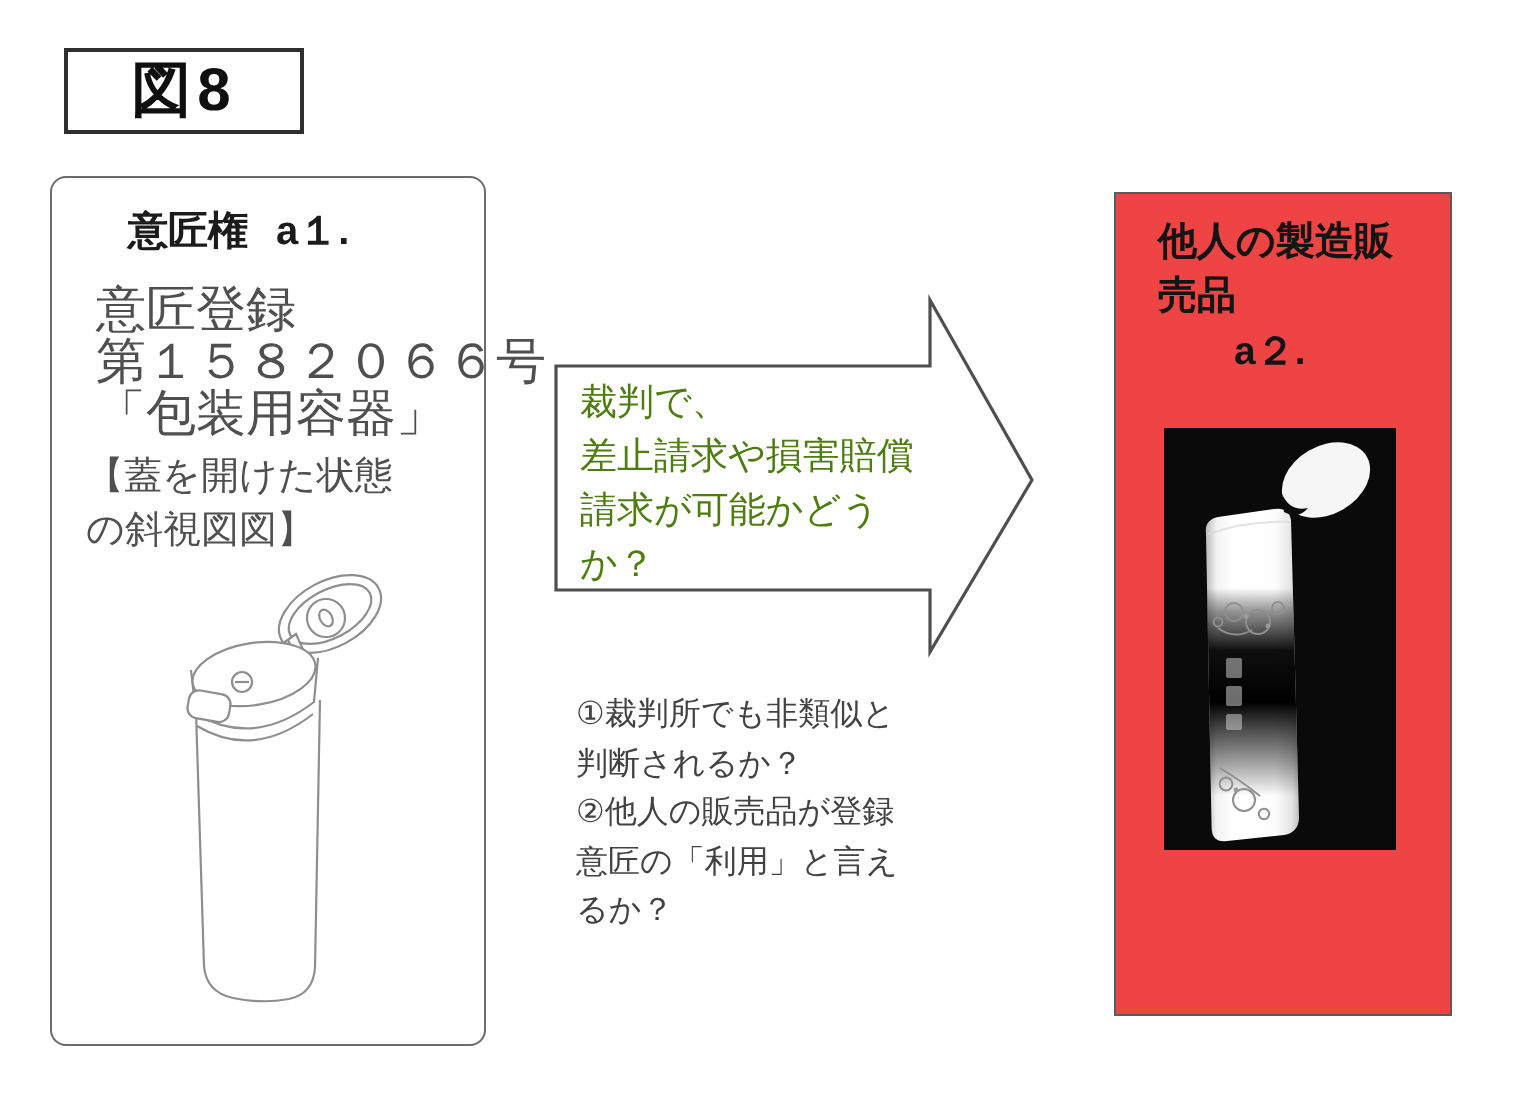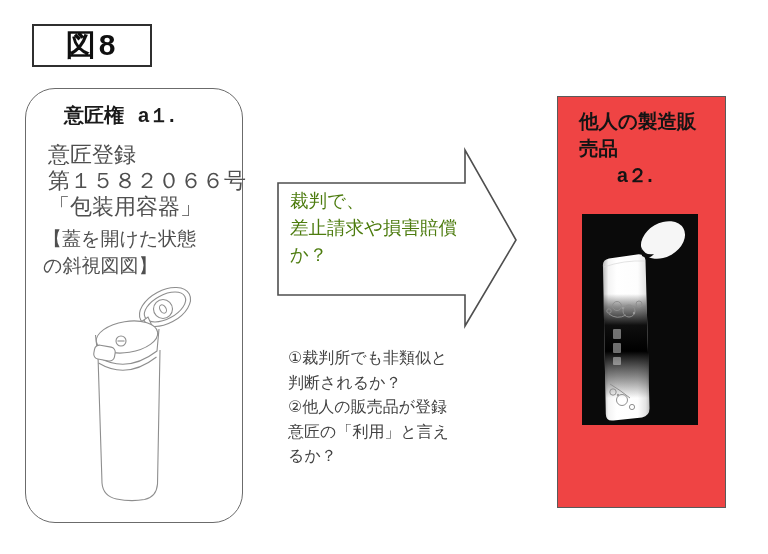--- a/index.html
+++ b/index.html
@@ -10,31 +10,31 @@
   
   .fig-label {
     position:absolute; left:32px; top:24px; width:120px; height:43px;
     border:2px solid #2f2f2f; box-sizing:border-box;
     display:flex; align-items:center; justify-content:center;
     font-size:30px; font-weight:bold; color:#0f0f0f; letter-spacing:3px;
   }
   
   .left-panel {
     position:absolute; left:25px; top:88px; width:218px; height:435px;
-    border:1.5px solid #6b6b6b; border-radius:30px; box-sizing:border-box;
+    border:1.5px solid #6b6b6b; border-radius:8px; box-sizing:border-box;
     background:#ffffff;
   }
   .lp-title {
     position:absolute; left:38px; top:13px;
     font-size:20px; font-weight:bold; color:#1b1b1b; white-space:nowrap;
   }
   .lp-title .item-gap { display:inline-block; width:14px; }
   .lp-reg {
     position:absolute; left:22px; top:53px;
-    font-size:22px; line-height:26px; color:#4f4f4f; white-space:nowrap;
+    font-size:25px; line-height:26px; color:#4f4f4f; white-space:nowrap;
   }
   .lp-caption {
     position:absolute; left:17px; top:136px;
     font-size:19px; line-height:27px; color:#4f4f4f; white-space:nowrap;
   }
   .bottle-svg { position:absolute; left:65px; top:195px; }
   
   .arrow-svg { position:absolute; left:276px; top:146px; }
   .arrow-text {
     position:absolute; left:290px; top:187px;
@@ -107,20 +107,21 @@
       </g>
     </svg>
   </div>
 
   <svg class="arrow-svg" width="243" height="184" viewBox="0 0 243 184">
     <polygon points="2,37 189,37 189,4 240,94 189,180 189,149 2,149" fill="#ffffff" stroke="#4f4f4f" stroke-width="1.6"></polygon>
   </svg>
   <div class="arrow-text">
     <div>裁判で、</div>
     <div>差止請求や損害賠償</div>
+    <div>請求が可能かどう</div>
     <div>か？</div>
   </div>
 
   <div class="questions">
     <div>①裁判所でも非類似と</div>
     <div>判断されるか？</div>
     <div>②他人の販売品が登録</div>
     <div>意匠の「利用」と言え</div>
     <div>るか？</div>
   </div>

